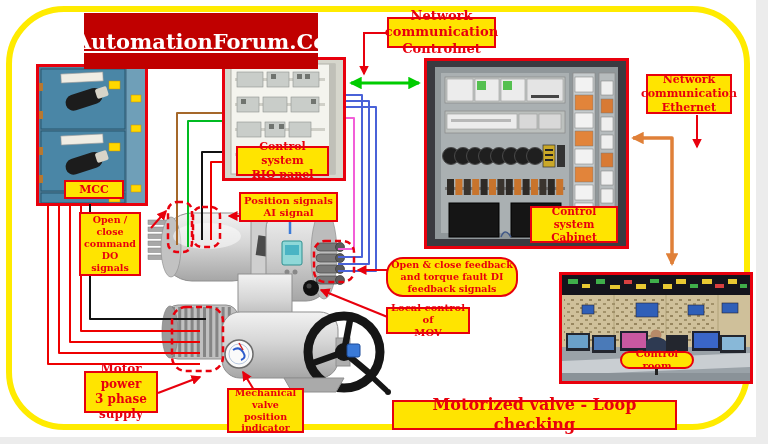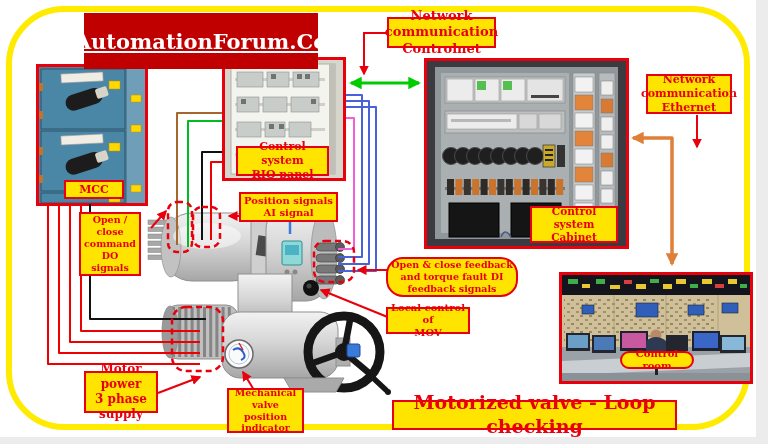--- a/index.html
+++ b/index.html
@@ -424,15 +424,15 @@
 MOV</div>
 
   <div class="ylabel" style="left:84px;top:371px;width:74px;height:42px;font-size:12px;">Motor power
 3 phase
 supply</div>
 
   <div class="ylabel" style="left:227px;top:388px;width:77px;height:45px;font-size:9.5px;">Mechanical
 valve position
 indicator</div>
 
-  <div class="ylabel" style="left:392px;top:400px;width:285px;height:30px;font-size:19px;border-width:2.5px;">Motorized valve - Loop checking</div>
+  <div class="ylabel" style="left:392px;top:400px;width:285px;height:30px;font-size:16px;border-width:2.5px;">Motorized valve - Loop checking</div>
 
 </div>
 
 </body></html>

